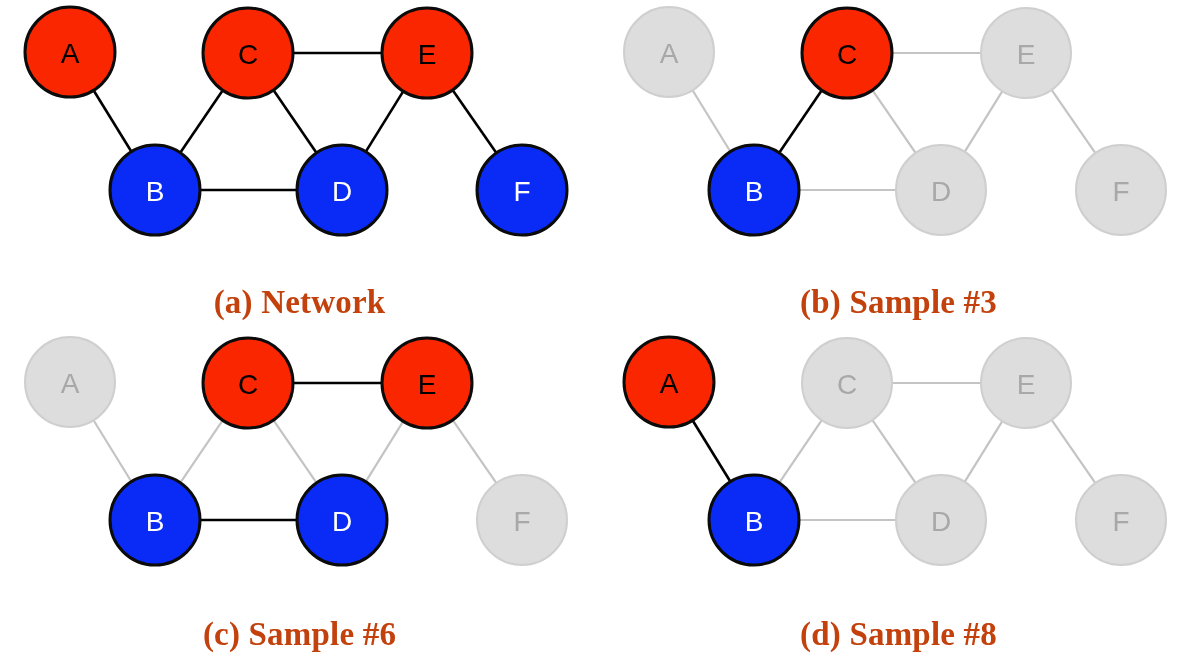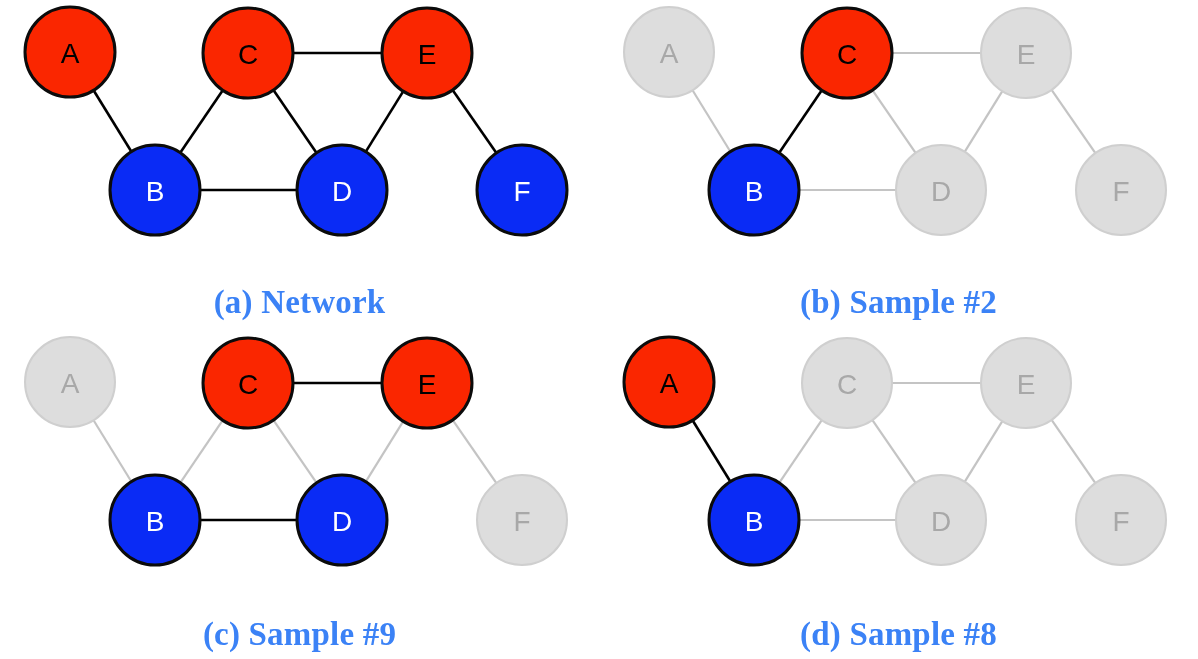--- a/index.html
+++ b/index.html
@@ -39,21 +39,21 @@
   .caption {
     position: absolute;
     left: 0;
     bottom: 8px;
     width: 599px;
     text-align: center;
     font-family: "Liberation Serif", serif;
     font-weight: bold;
     font-size: 33px;
     letter-spacing: 0.2px;
-    color: #3b82f6;
+    color: #c2410c;
     white-space: nowrap;
   }
   .panel-c .caption, .panel-d .caption { bottom: 6px; }
   .node-label {
     font-family: "Liberation Sans", sans-serif;
     font-size: 28px;
     font-weight: 400;
     dominant-baseline: central;
     text-anchor: middle;
   }
@@ -127,21 +127,21 @@
         </g>
         <g>
           <circle cx="427" cy="53" r="45" fill="#DDDDDD" stroke="#CFCFCF" stroke-width="2"></circle>
           <text class="node-label" x="427" y="54" fill="#A8A8A8">E</text>
         </g>
         <g>
           <circle cx="522" cy="190" r="45" fill="#DDDDDD" stroke="#CFCFCF" stroke-width="2"></circle>
           <text class="node-label" x="522" y="191" fill="#A8A8A8">F</text>
         </g>
       </svg>
-    <div class="caption">(b) Sample #2</div>
+    <div class="caption">(b) Sample #3</div>
   </div>
 
   <div class="panel panel-c">
     <svg class="graph-svg" viewBox="0 0 599 260">
         <line x1="93.07543155637202" y1="89.4636418209334" x2="131.92456844362798" y2="152.5363581790666" stroke="#C4C4C4" stroke-width="2.2" stroke-linecap="butt"></line>
         <line x1="179.71256012748503" y1="153.59547594123174" x2="223.28743987251497" y2="89.40452405876826" stroke="#C4C4C4" stroke-width="2.2" stroke-linecap="butt"></line>
         <line x1="199" y1="190" x2="298" y2="190" stroke="#000000" stroke-width="2.6" stroke-linecap="butt"></line>
         <line x1="272.89353967064176" y1="89.28100994550982" x2="317.10646032935824" y2="153.71899005449018" stroke="#C4C4C4" stroke-width="2.2" stroke-linecap="butt"></line>
         <line x1="292" y1="53" x2="383" y2="53" stroke="#000000" stroke-width="2.6" stroke-linecap="butt"></line>
         <line x1="365.19717211940184" y1="152.61161670166996" x2="403.80282788059816" y2="90.38838329833004" stroke="#C4C4C4" stroke-width="2.2" stroke-linecap="butt"></line>
@@ -164,21 +164,21 @@
         </g>
         <g>
           <circle cx="427" cy="53" r="45" fill="#FA2600" stroke="#0B0B0B" stroke-width="3"></circle>
           <text class="node-label" x="427" y="54" fill="#000000">E</text>
         </g>
         <g>
           <circle cx="522" cy="190" r="45" fill="#DDDDDD" stroke="#CFCFCF" stroke-width="2"></circle>
           <text class="node-label" x="522" y="191" fill="#A8A8A8">F</text>
         </g>
       </svg>
-    <div class="caption">(c) Sample #9</div>
+    <div class="caption">(c) Sample #6</div>
   </div>
 
   <div class="panel panel-d">
     <svg class="graph-svg" viewBox="0 0 599 260">
         <line x1="93.07543155637202" y1="89.4636418209334" x2="131.92456844362798" y2="152.5363581790666" stroke="#000000" stroke-width="2.6" stroke-linecap="butt"></line>
         <line x1="179.71256012748503" y1="153.59547594123174" x2="223.28743987251497" y2="89.40452405876826" stroke="#C4C4C4" stroke-width="2.2" stroke-linecap="butt"></line>
         <line x1="199" y1="190" x2="298" y2="190" stroke="#C4C4C4" stroke-width="2.2" stroke-linecap="butt"></line>
         <line x1="272.89353967064176" y1="89.28100994550982" x2="317.10646032935824" y2="153.71899005449018" stroke="#C4C4C4" stroke-width="2.2" stroke-linecap="butt"></line>
         <line x1="292" y1="53" x2="383" y2="53" stroke="#C4C4C4" stroke-width="2.2" stroke-linecap="butt"></line>
         <line x1="365.19717211940184" y1="152.61161670166996" x2="403.80282788059816" y2="90.38838329833004" stroke="#C4C4C4" stroke-width="2.2" stroke-linecap="butt"></line>

